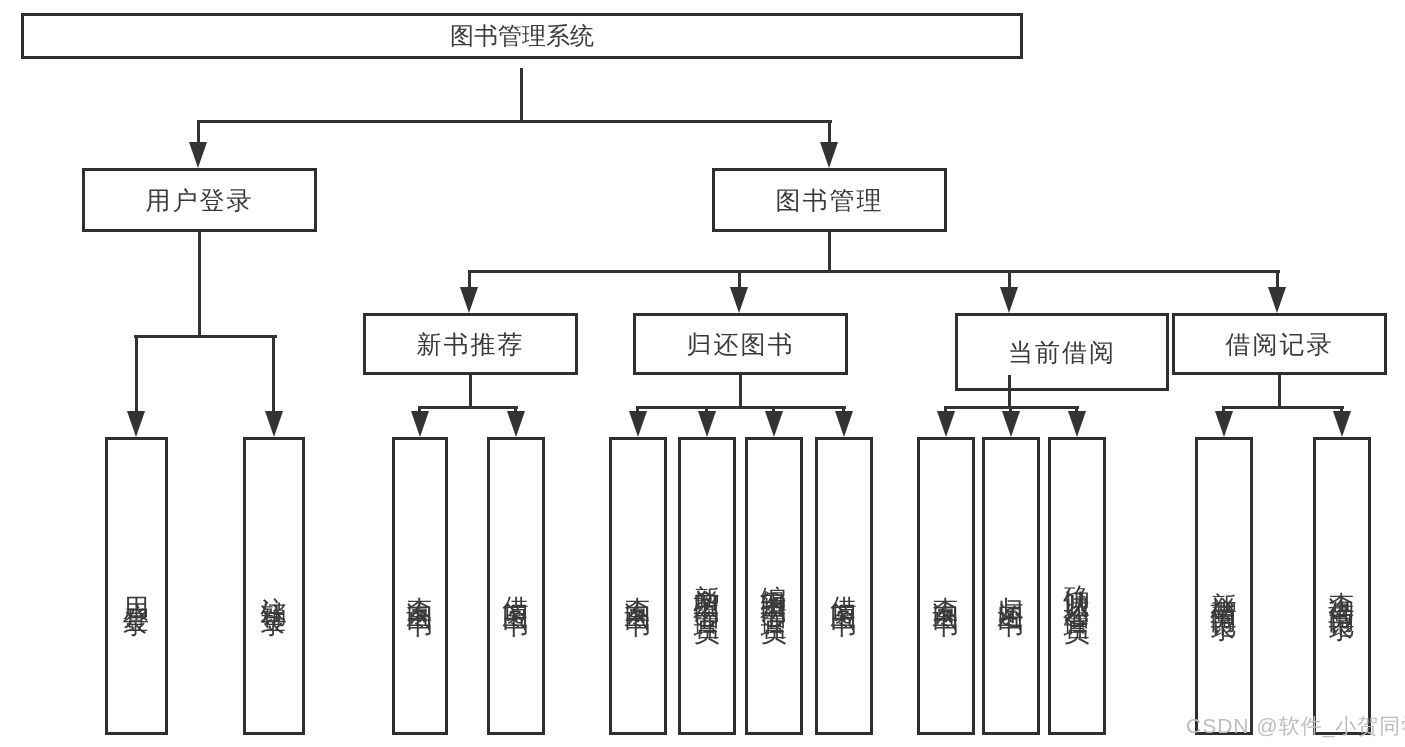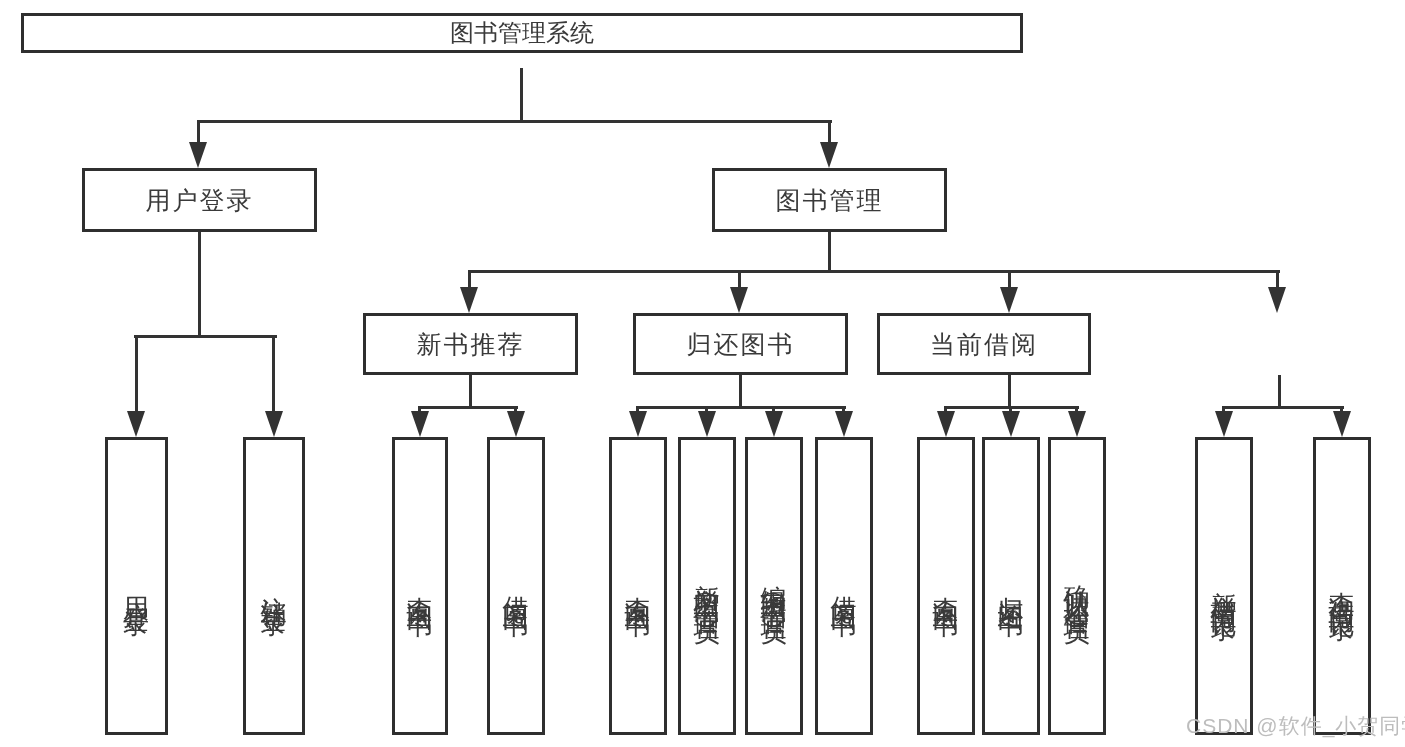--- a/index.html
+++ b/index.html
@@ -28,32 +28,33 @@
   .wm{
     position:absolute;left:1186px;top:712px;font-size:21px;letter-spacing:1px;
     color:#bdbdbd;white-space:nowrap;z-index:5;
   }
 </style>
 </head>
 <body>
 
 <div id="stage">
 
-  <div class="node root" style="left:21px;top:13px;width:1002px;height:40px">图书管理系统</div>
+  <div class="node root" style="left:21px;top:13px;width:1002px;height:46px">图书管理系统</div>
 
   <div class="node h-node" style="left:82px;top:168px;width:235px;height:64px">用户登录</div>
 
   <div class="node h-node" style="left:363px;top:313px;width:215px;height:62px">新书推荐</div>
 
   <div class="node h-node" style="left:712px;top:168px;width:235px;height:64px">图书管理</div>
 
   <div class="node h-node" style="left:633px;top:313px;width:215px;height:62px">归还图书</div>
 
-  <div class="node h-node" style="left:877px;top:313px;width:214px;height:62px">当前借阅</div>
+  <div class="node h-node" style="left:955px;top:313px;width:214px;height:78px">当前借阅</div>
 
+  <div class="node h-node" style="left:1172px;top:313px;width:215px;height:62px">借阅记录</div>
 
   <div class="node leaf" style="left:105px;width:63px">用户登录</div>
   <div class="node leaf" style="left:243px;width:62px">注销登录</div>
 
   <div class="node leaf" style="left:392px;width:56px">查询图书</div>
   <div class="node leaf" style="left:487px;width:58px">借阅图书</div>
 
   <div class="node leaf" style="left:609px;width:58px">查询图书</div>
   <div class="node leaf" style="left:678px;width:58px">新增图书（管理员）</div>
   <div class="node leaf" style="left:745px;width:58px">编辑图书（管理员）</div>

